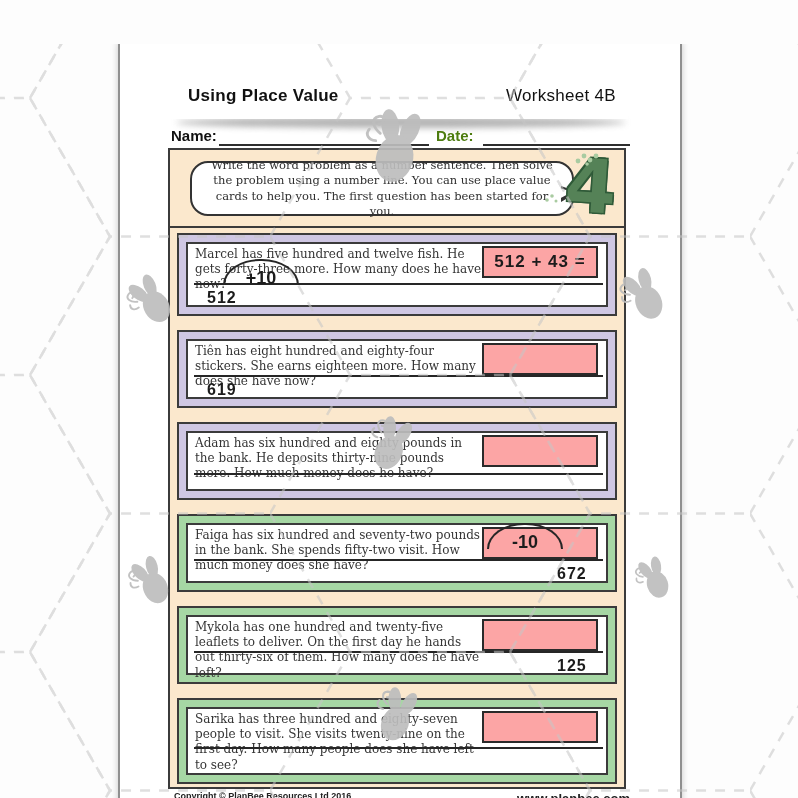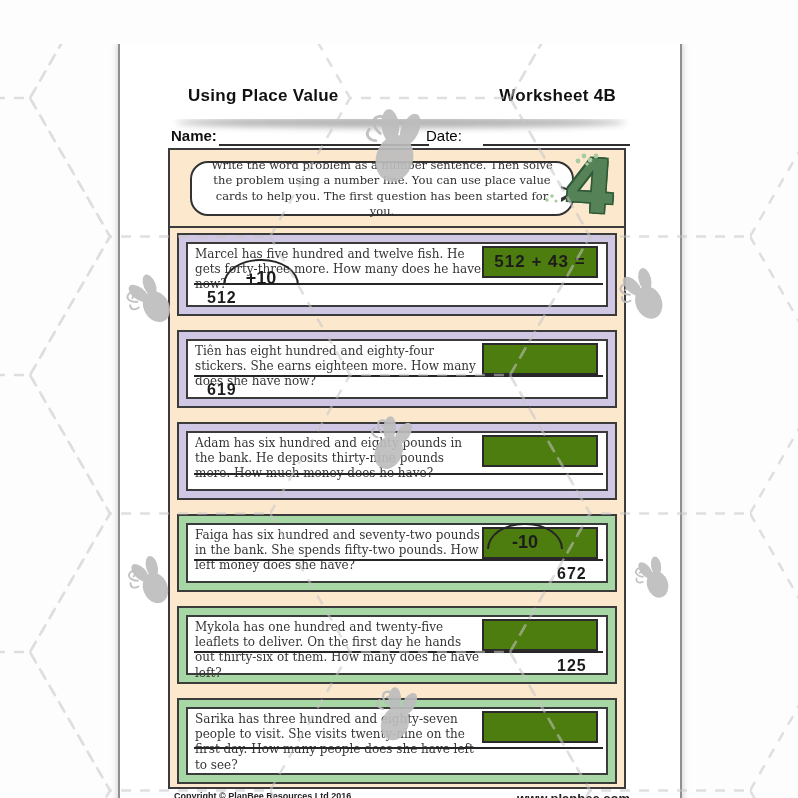--- a/index.html
+++ b/index.html
@@ -9,27 +9,27 @@
   
   .page{position:absolute;left:118px;top:-2px;width:560px;height:792px;background:#ffffff;
         border:2px solid #8f8f8f;box-shadow:0 0 7px rgba(0,0,0,.22);}
 
   
   .banner{position:absolute;left:172px;top:31px;width:456px;height:44px;background:#fff;}
   .banner-shadow{position:absolute;left:176px;top:73px;width:450px;height:11px;background:#8a8a8a;
         border-radius:50%;filter:blur(3px);opacity:.65;}
   .title-left{position:absolute;left:16px;top:11px;font-weight:bold;font-size:17px;color:#111;
         letter-spacing:.3px;}
-  .title-right{position:absolute;right:12px;top:11px;font-weight:bold;font-size:17px;color:#111;
+  .title-right{position:absolute;right:12px;top:11px;font-weight:normal;font-size:17px;color:#111;
         letter-spacing:.3px;}
 
   
   .name-label{position:absolute;left:171px;top:83px;font-weight:bold;font-size:15px;color:#111;}
   .name-line{position:absolute;left:219px;top:84px;width:210px;height:16px;border-bottom:2px solid #2e2e2e;}
-  .date-label{position:absolute;left:426px;top:83px;font-weight:normal;font-size:15px;color:#000000;}
+  .date-label{position:absolute;left:436px;top:83px;font-weight:bold;font-size:15px;color:#4d7c0f;}
   .date-line{position:absolute;left:483px;top:84px;width:147px;height:16px;border-bottom:2px solid #2e2e2e;}
 
   
   .panel{position:absolute;left:168px;top:104px;width:454px;height:637px;background:#fbe8cd;
          border:2px solid #3b3b3b;}
   .instr-row{position:relative;height:76px;border-bottom:2px solid #3b3b3b;}
   .bubble{position:absolute;left:20px;top:11px;width:356px;height:49px;background:#fff;
           border:2px solid #333;border-radius:18px;display:flex;align-items:center;justify-content:center;
           text-align:center;font-family:"DejaVu Serif",serif;font-size:11.5px;line-height:1.32;color:#2f2f2f;
           padding:1px 12px;}
@@ -43,21 +43,21 @@
   .doodle{position:absolute;fill:#a9cba1;}
 
   
   .qlist{position:absolute;left:0;top:80px;right:0;bottom:0;padding:3px 7px;display:flex;
          flex-direction:column;gap:14px;box-sizing:border-box;}
   .qbox{border:2px solid #3b3b3b;padding:7px;box-sizing:border-box;}
   .qinner{position:relative;background:#fff;border:2px solid #3b3b3b;height:100%;box-sizing:border-box;}
   .qtext{position:absolute;left:7px;top:3px;width:288px;font-family:"DejaVu Serif",serif;
          font-size:12px;line-height:1.27;color:#353535;}
   .ansbox{position:absolute;left:294px;top:2px;width:112px;height:28px;border:2px solid #2a2a2a;
-         background:#4d7c0f;display:flex;align-items:center;justify-content:center;
+         background:#fca5a5;display:flex;align-items:center;justify-content:center;
          font-weight:bold;font-size:17px;color:#1c1c1c;letter-spacing:1px;}
   .nline{position:absolute;left:6px;right:3px;border-top:2.5px solid #262626;}
   .jump-arc{position:absolute;width:76px;height:26px;border:2px solid #262626;border-bottom:none;
          border-radius:40px 40px 0 0 / 28px 28px 0 0;text-align:center;box-sizing:border-box;
          font-weight:bold;font-size:18px;color:#1c1c1c;padding-top:7px;background:transparent;}
   .start-num{position:absolute;bottom:-2px;font-weight:bold;font-size:16px;color:#1c1c1c;letter-spacing:1px;}
 
   
   .foot-left{position:absolute;left:174px;top:747px;font-weight:bold;font-size:9px;color:#222;}
   .foot-right{position:absolute;left:500px;top:747px;width:130px;text-align:right;font-weight:bold;
@@ -131,21 +131,21 @@
     <div class="qinner">
       <div class="qtext">Adam has six hundred and eighty pounds in the bank. He deposits thirty-nine pounds more. How much money does he have?</div>
       <div class="ansbox"></div>
       <div class="nline" style="bottom: 14px;"></div>
 
     </div>
   </div>
 
   <div class="qbox" style="height: 85px; background: rgb(166, 215, 164);">
     <div class="qinner">
-      <div class="qtext">Faiga has six hundred and seventy-two pounds in the bank. She spends fifty-two pounds. How left money does she have?</div>
+      <div class="qtext">Faiga has six hundred and seventy-two pounds in the bank. She spends fifty-two visit. How much money does she have?</div>
       <div class="ansbox"></div>
       <div class="nline" style="bottom: 20px;"></div>
       <div class="jump-arc" style="bottom: 32px; left: 299px;">-10</div>
       <div class="start-num" style="left: 369px;">672</div>
     </div>
   </div>
 
   <div class="qbox" style="height: 85px; background: rgb(166, 215, 164);">
     <div class="qinner">
       <div class="qtext">Mykola has one hundred and twenty-five leaflets to deliver. On the first day he hands out thirty-six of them. How many does he have left?</div>

